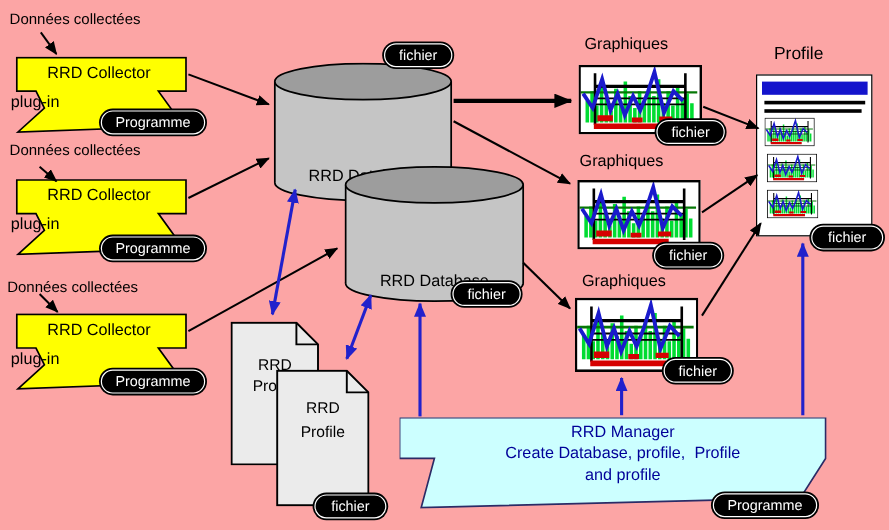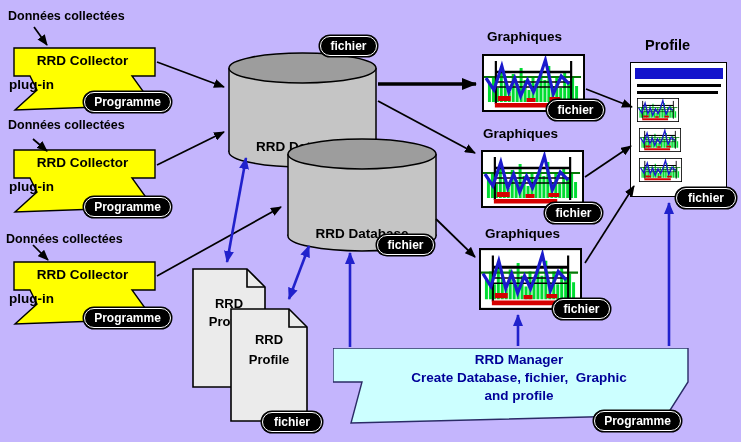--- a/index.html
+++ b/index.html
@@ -1,17 +1,17 @@
 <!DOCTYPE html>
 <html><head>
 <meta charset="utf-8">
 <style>
   html,body{margin:0;padding:0;background:#fff;}
-  #stage{position:relative;width:741px;height:442px;background:#c4b5fd;overflow:hidden;
-         font-family:"Liberation Sans", sans-serif;font-weight:bold;color:#000;}
+  #stage{position:relative;width:741px;height:442px;background:#fca5a5;overflow:hidden;
+         font-family:"Liberation Sans", sans-serif;font-weight:normal;color:#000;}
   .dc-label{position:absolute;font-size:12.5px;white-space:nowrap;}
   .collector{position:absolute;width:147px;height:64px;}
   .collector svg{position:absolute;left:0;top:0;width:100%;height:100%;}
   .c-line1{position:absolute;left:0;right:0;top:6px;text-align:center;font-size:13.5px;}
   .c-line2{position:absolute;left:0;right:0;top:30px;text-align:left;font-size:13.5px;}
   .badge{position:absolute;background:#000;color:#fff;border:1.5px solid #fff;
          box-shadow:0 0 0 1.5px #000;border-radius:12px;display:flex;align-items:center;
          justify-content:center;font-size:12px;height:18px;z-index:60;white-space:nowrap;}
   .cylinder{position:absolute;}
   .cyl-label{position:absolute;left:0;right:0;text-align:center;font-size:13.5px;z-index:2;margin-top:43px;}
@@ -170,21 +170,21 @@
     <div class="doc-line" style="top:24px">RRD</div>
     <div class="doc-line" style="top:44px">Profile</div>
   </div>
   <div class="badge" style="left:262px;top:412px;width:58px">fichier</div>
 
   <div class="manager" style="left:333px;top:348px">
     <svg viewBox="0 0 356 76" preserveAspectRatio="none">
       <polygon points="0,0 355,0 355,34 334,67 18,75 29,34 0,34" fill="#CCFFFF" stroke="#2B2B66" stroke-width="1.4"></polygon>
     </svg>
     <div class="m-line" style="top:4px">RRD Manager</div>
-    <div class="m-line" style="top:22px">Create Database, fichier,  Graphic</div>
+    <div class="m-line" style="top:22px">Create Database, profile,  Profile</div>
     <div class="m-line" style="top:40px">and profile</div>
   </div>
   <div class="badge" style="left:594px;top:411px;width:85px">Programme</div>
 
   <svg id="arrows" width="741" height="442">
     <defs>
       <marker id="mb" markerUnits="userSpaceOnUse" markerWidth="11" markerHeight="9" refX="10" refY="4.5" orient="auto-start-reverse">
           <path d="M0,0 L11,4.5 L0,9 Z" fill="#000"></path>
         </marker>
       <marker id="mbig" markerUnits="userSpaceOnUse" markerWidth="15" markerHeight="12" refX="14" refY="6" orient="auto-start-reverse">

